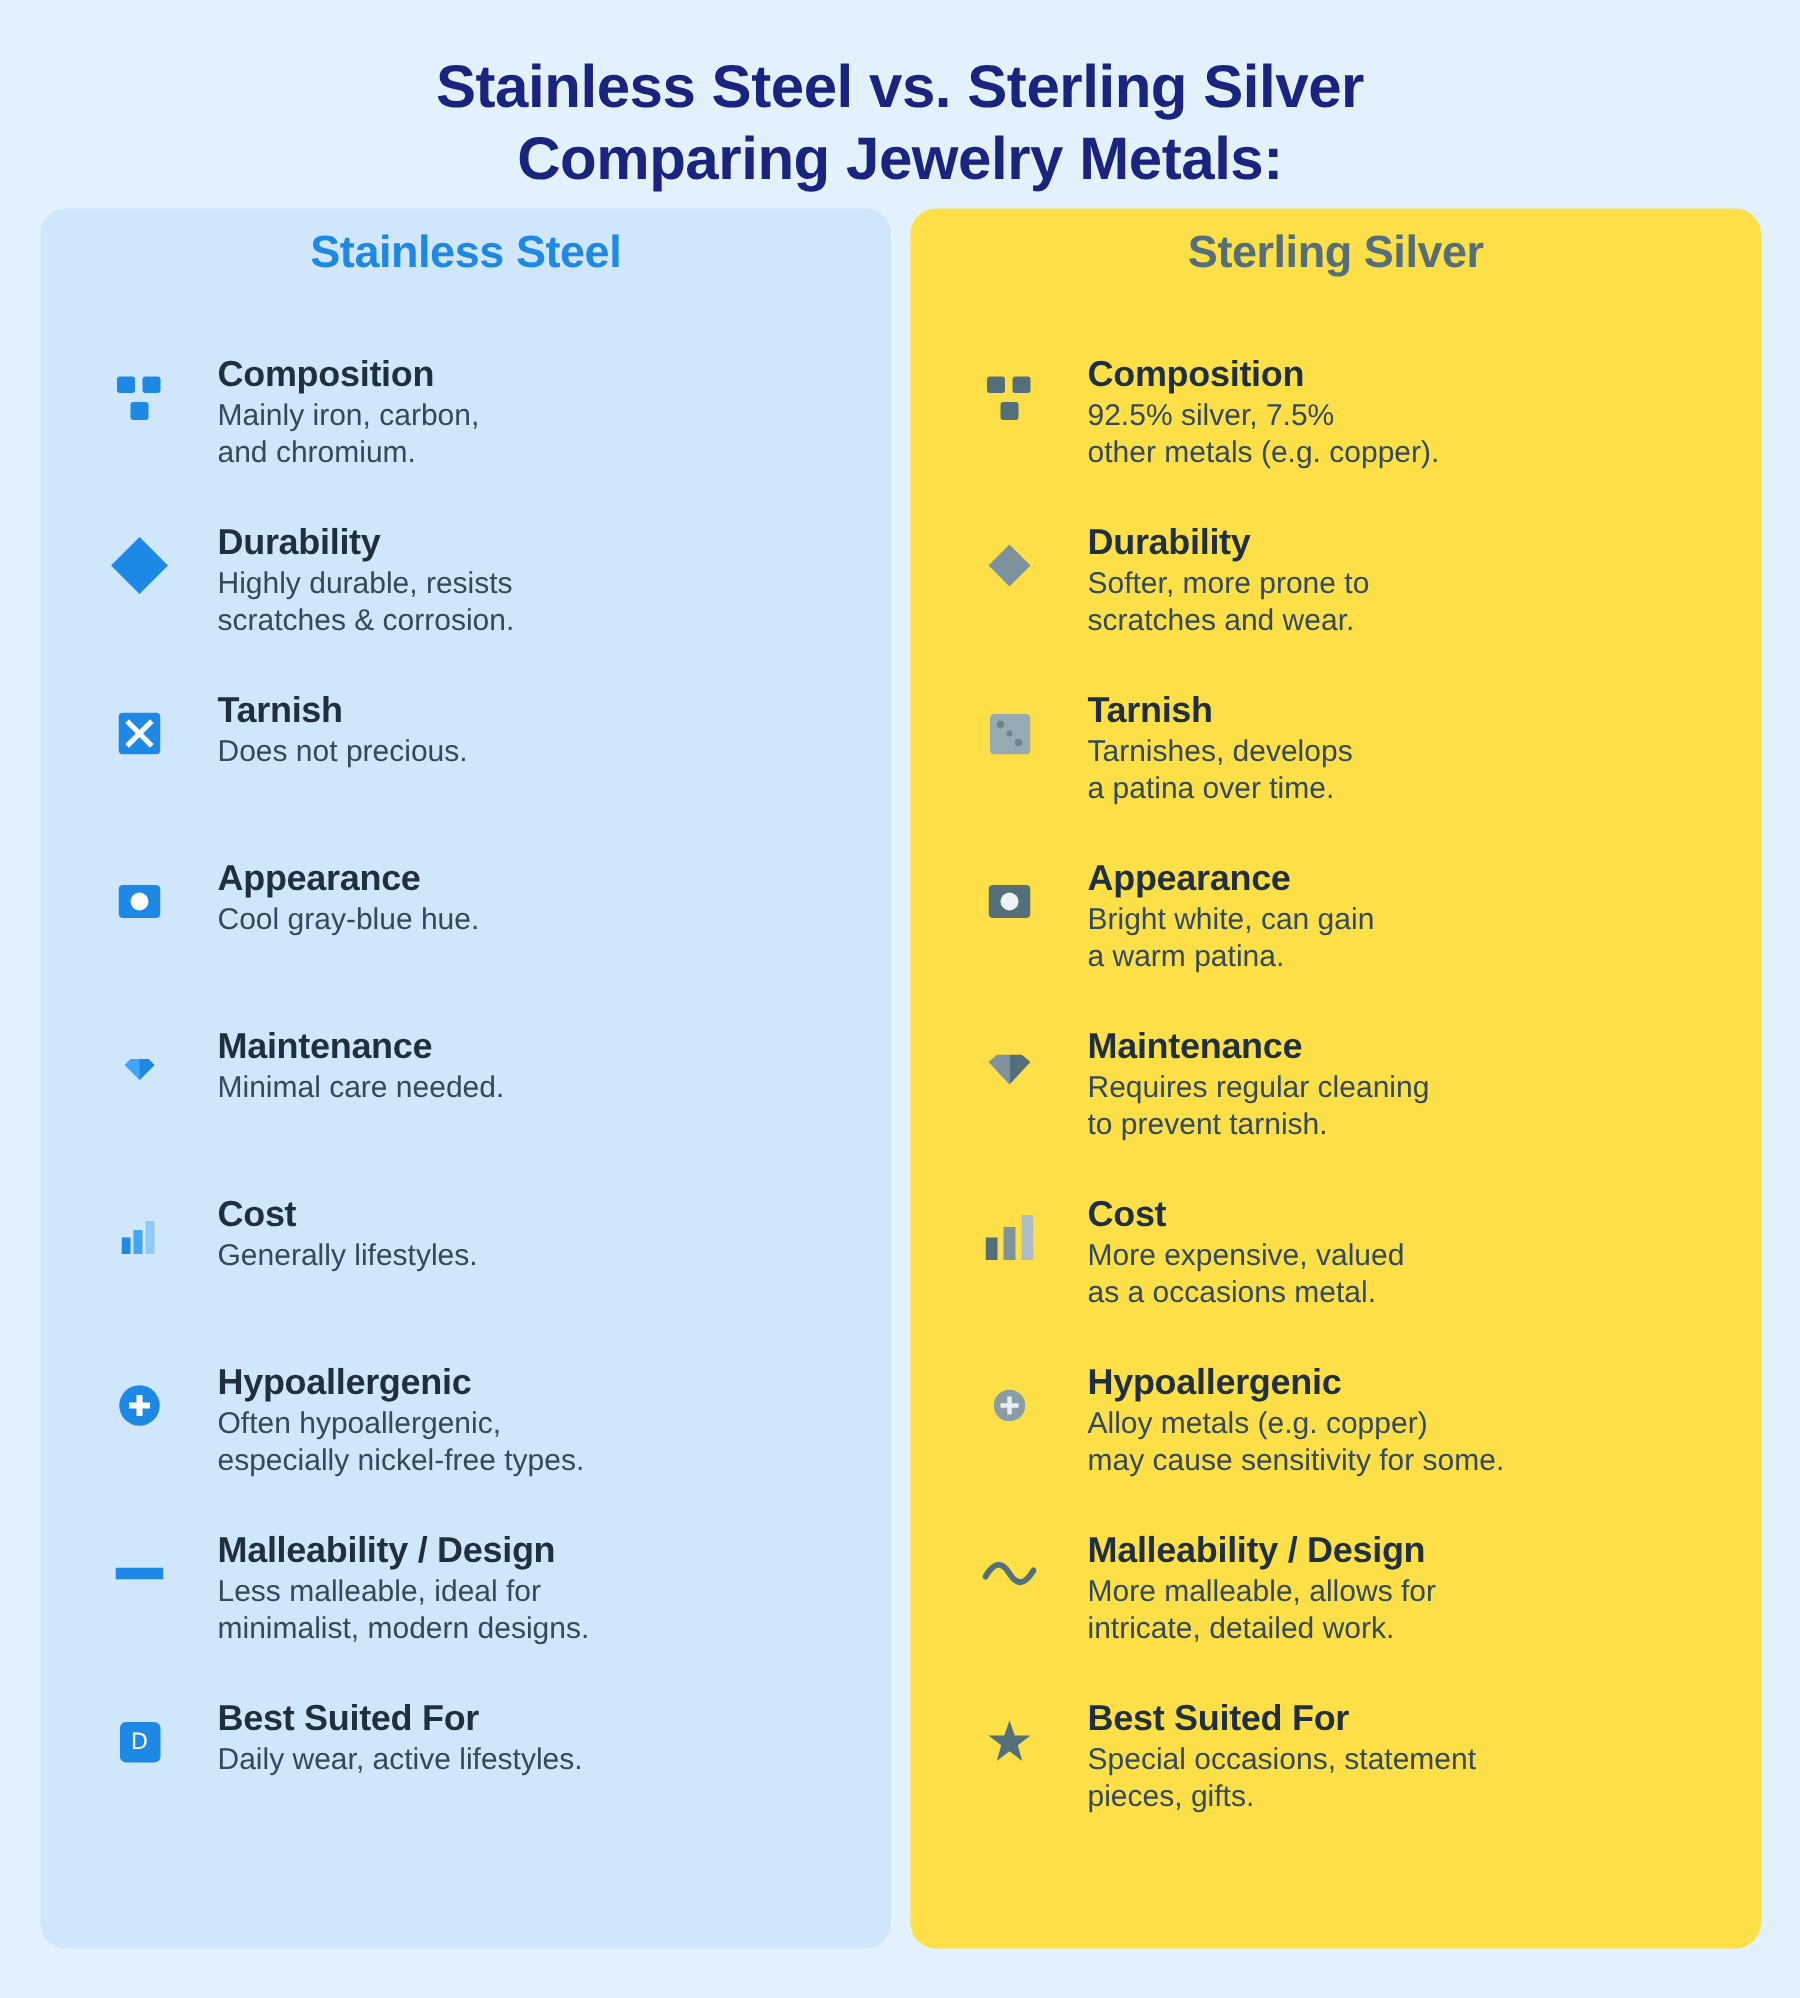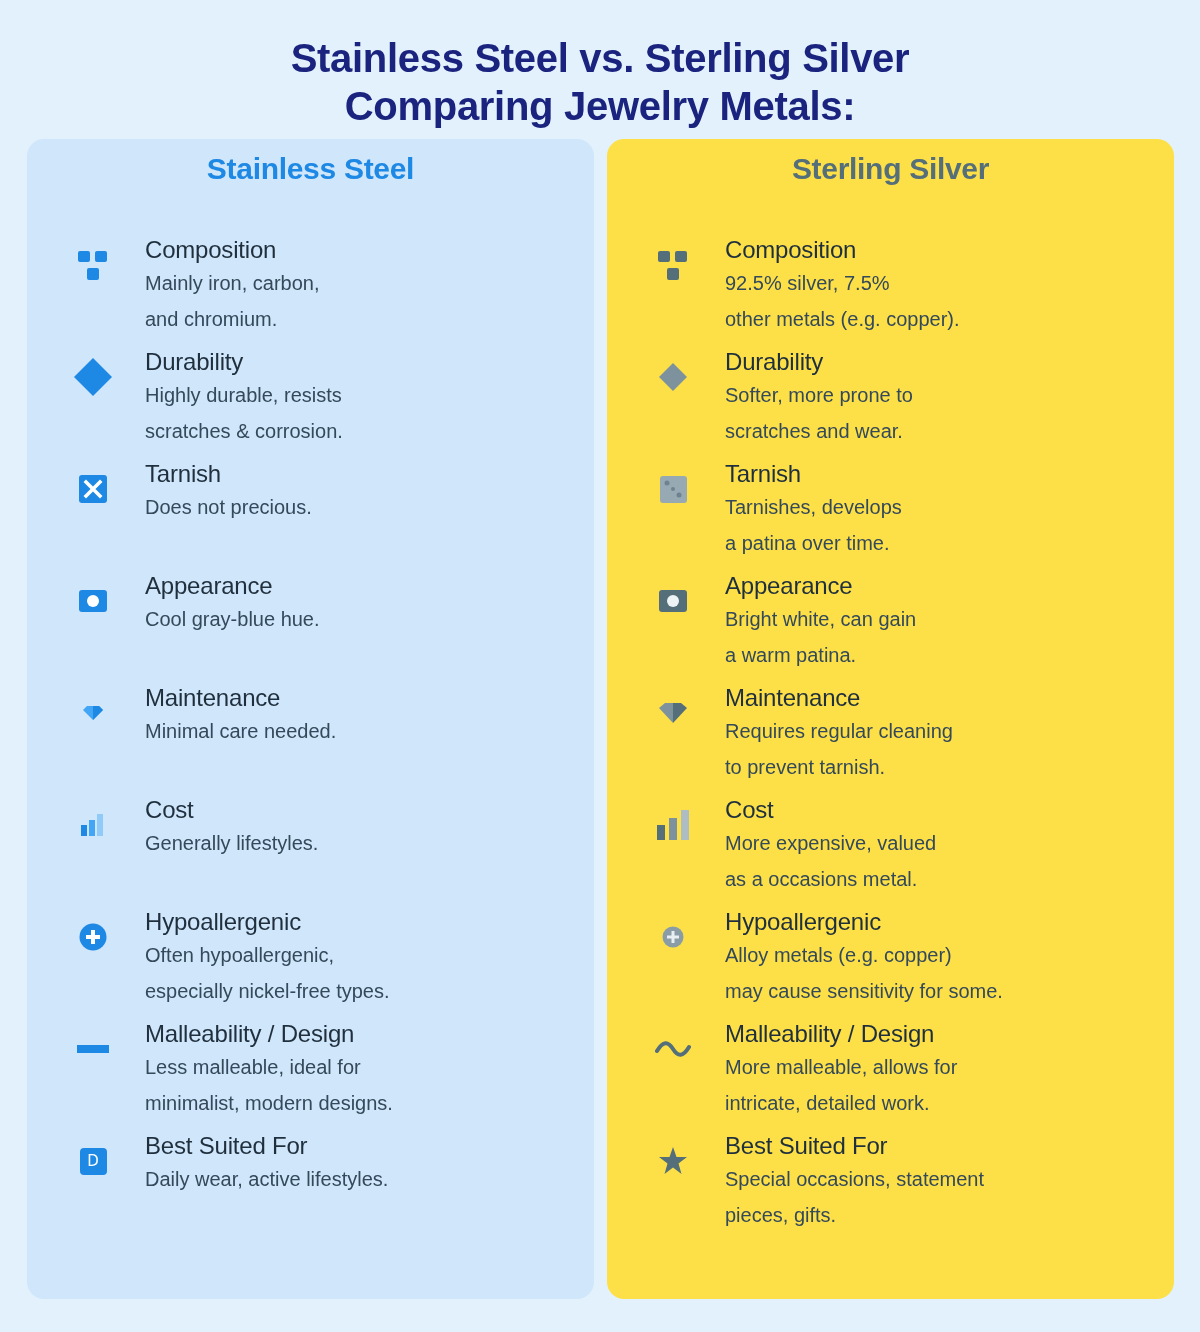--- a/index.html
+++ b/index.html
@@ -31,25 +31,25 @@
   .silver .panel-heading { color: #546e7a; }
   .row {
     position: absolute; left: 0; width: 100%; height: 100px;
   }
   .icon {
     position: absolute; left: 40px; top: 0; width: 52px; height: 52px;
     display: flex; align-items: center; justify-content: center;
   }
   .row-text { position: absolute; left: 118px; top: -4px; width: 430px; }
   .row-label {
-    font-size: 24px; font-weight: normal; color: #1f2f3d; line-height: 30px;
+    font-size: 24px; font-weight: bold; color: #1f2f3d; line-height: 30px;
     letter-spacing: -0.2px;
   }
   .row-desc {
-    font-size: 20px; color: #34495a; line-height: 36px; white-space: pre-line;
+    font-size: 20px; color: #34495a; line-height: 25px; white-space: pre-line;
   }
 </style>
 </head>
 <body>
 
 <div class="title">
   <div>Stainless Steel vs. Sterling Silver</div>
   <div>Comparing Jewelry Metals:</div>
 </div>
 

